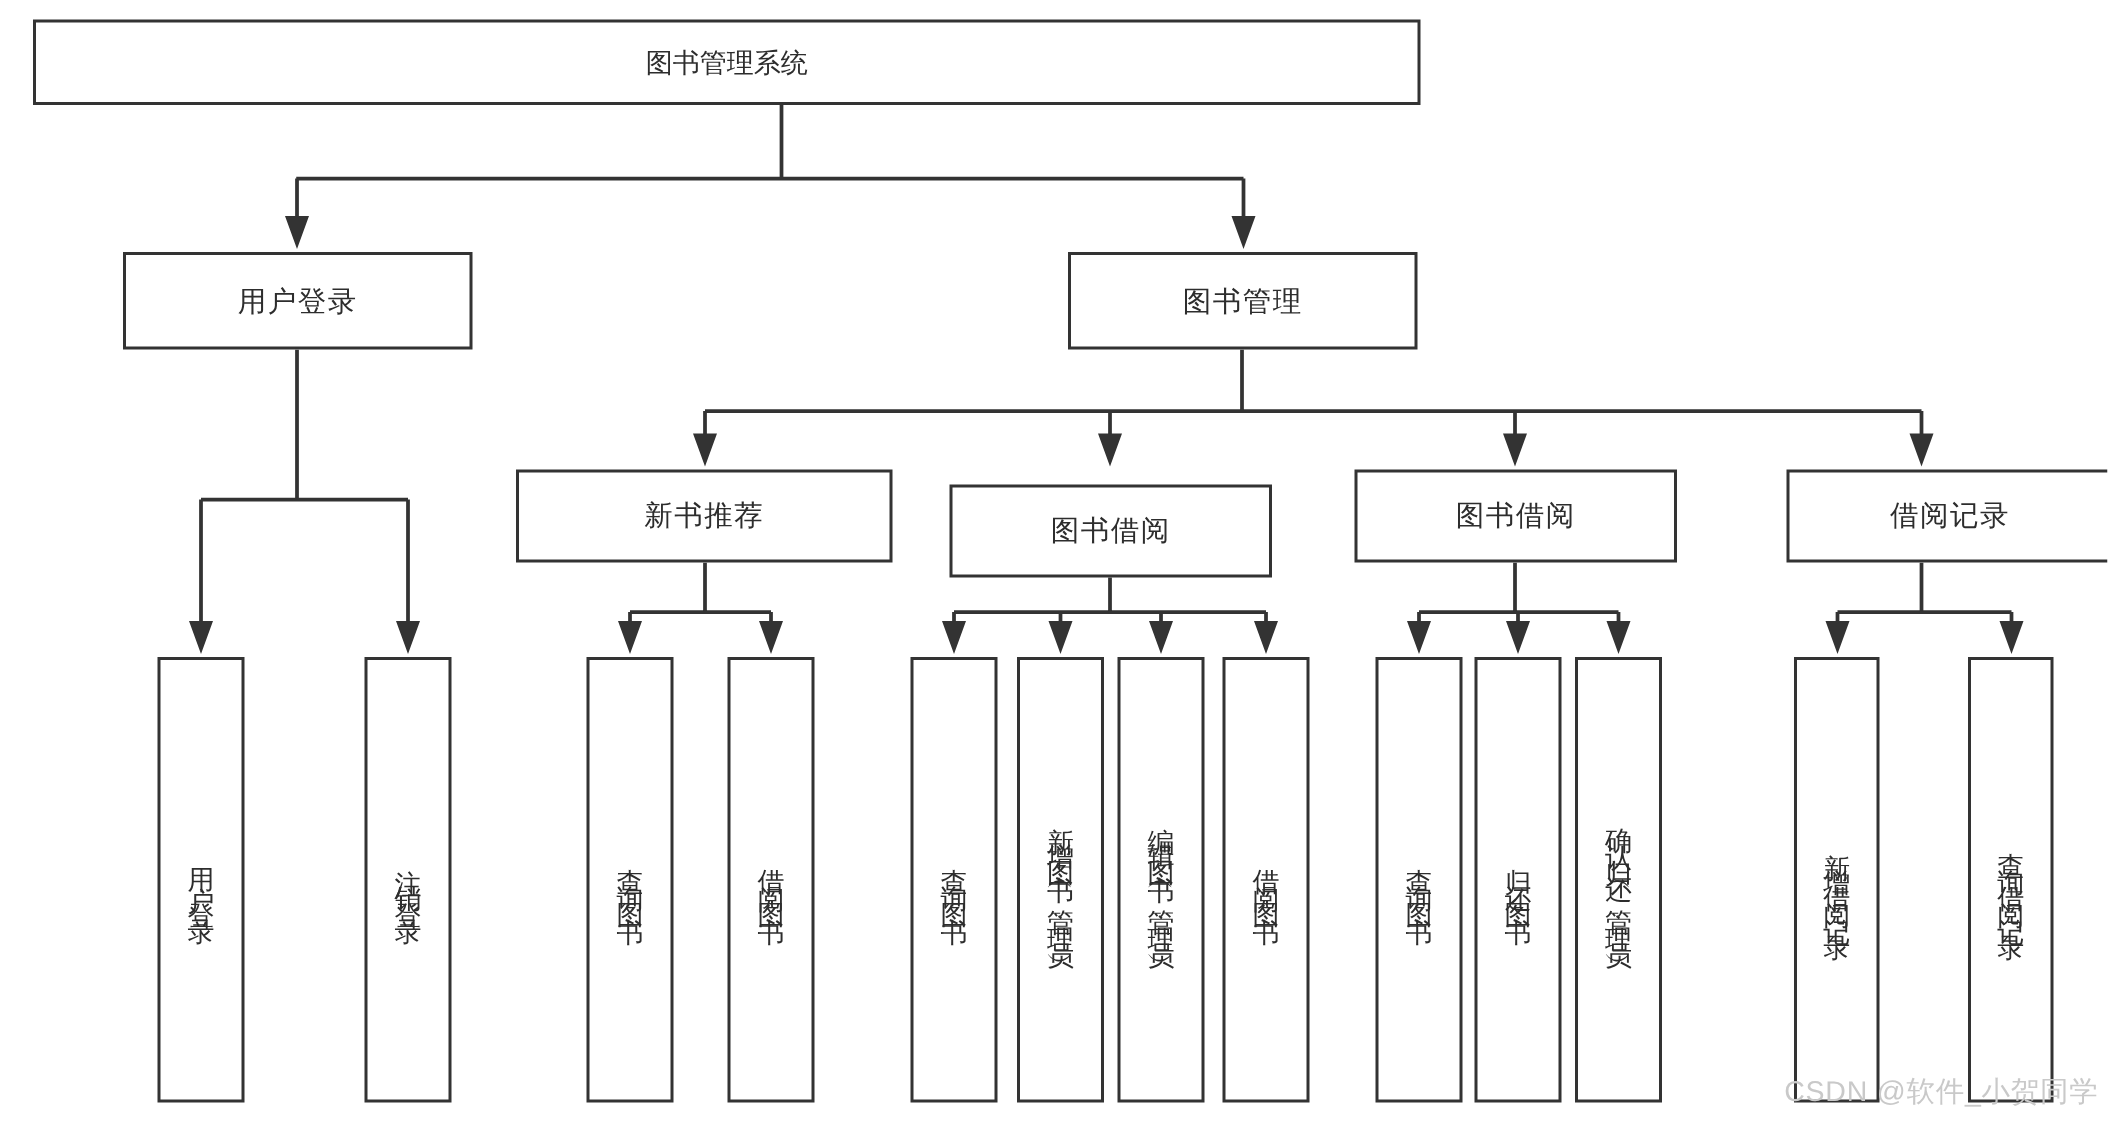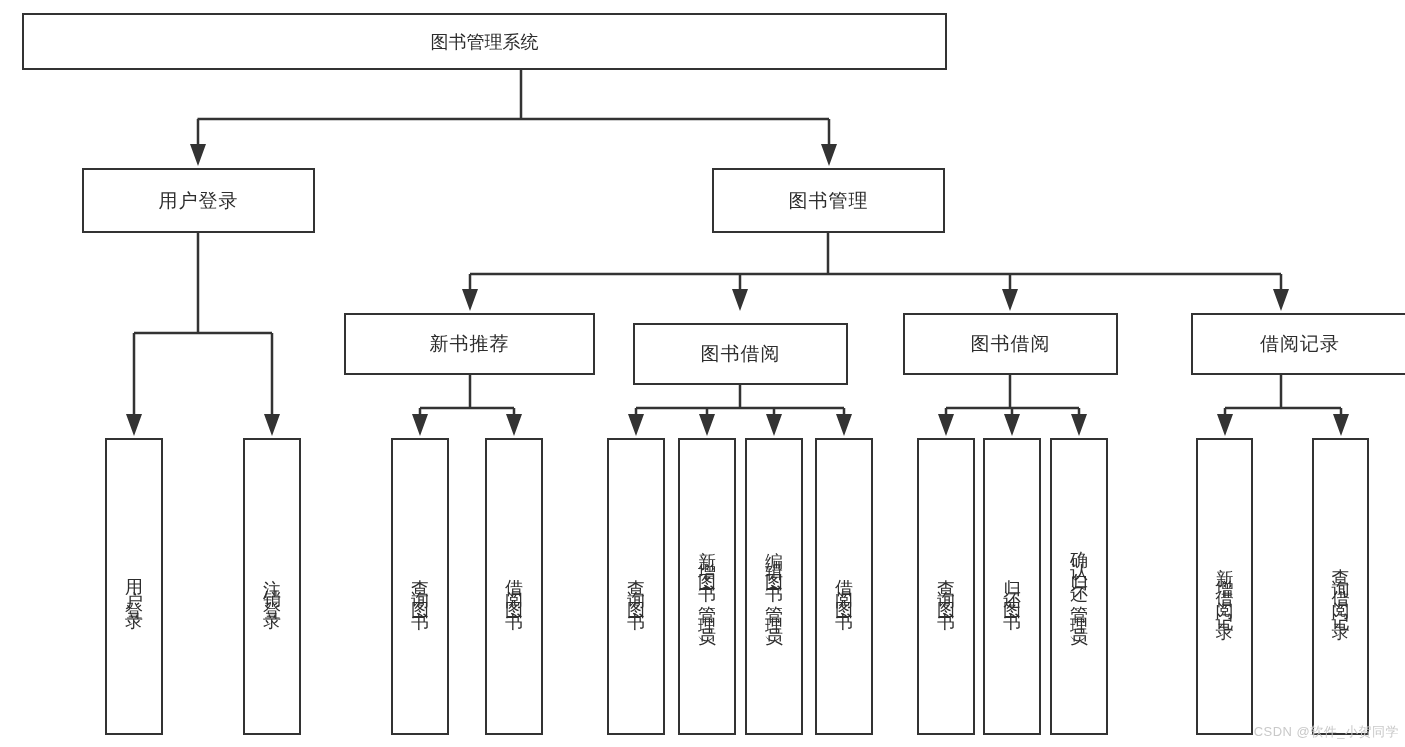--- a/index.html
+++ b/index.html
@@ -34,21 +34,21 @@
   .node.leaf span {
     writing-mode: vertical-rl;
     line-height: 1;
     letter-spacing: 11px;
     white-space: nowrap;
   }
   .watermark {
     position: absolute;
     right: 6px;
     bottom: 6px;
-    font-size: 13px;
+    font-size: 19px;
     color: #c9c9c9;
     letter-spacing: 0.5px;
     z-index: 3;
     user-select: none;
   }
 </style>
 </head>
 <body>
 
 <div class="canvas">

